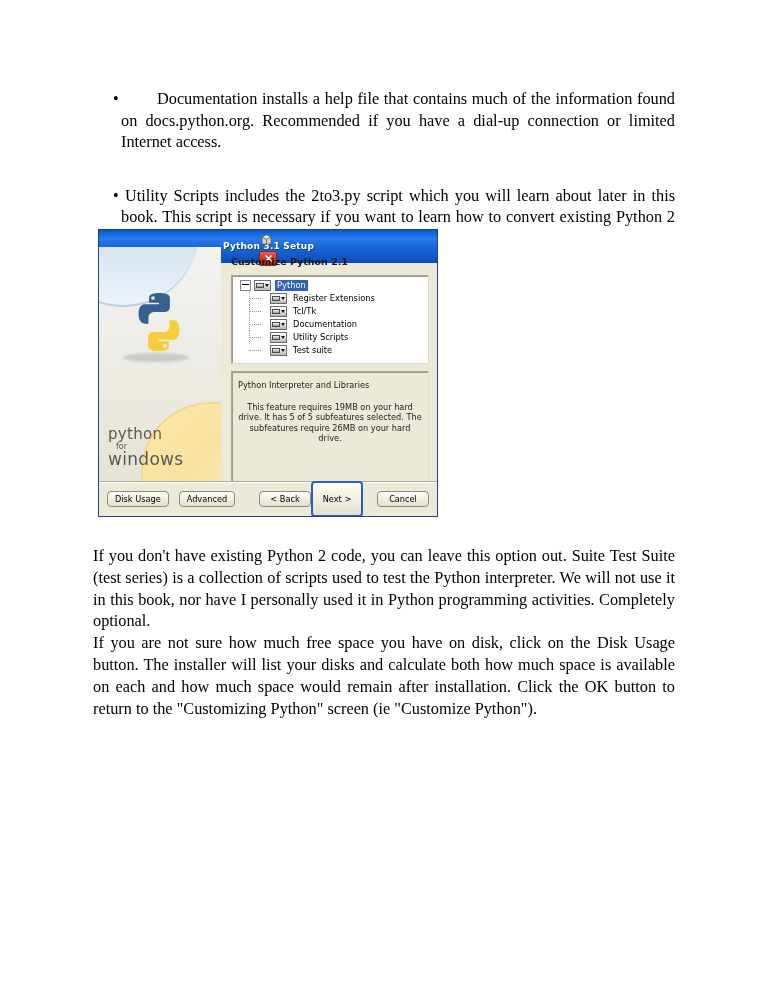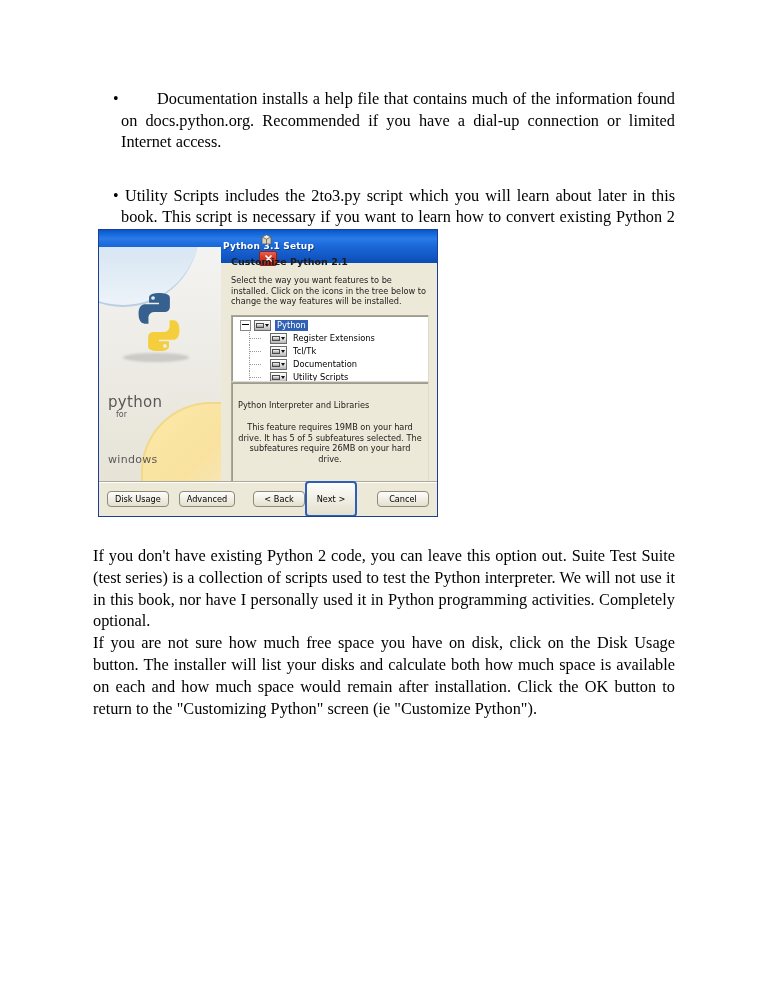--- a/index.html
+++ b/index.html
@@ -172,21 +172,21 @@
   }
   .banner .brand {
     position: absolute;
     left: 9px;
     bottom: 14px;
     color: #585858;
     font-family: "DejaVu Sans", sans-serif;
   }
   .banner .brand .b1 { font-size: 15px; letter-spacing: .3px; line-height: 16px; }
   .banner .brand .b2 { font-size: 8px; margin-left: 8px; line-height: 9px; }
-  .banner .brand .b3 { font-size: 11px; letter-spacing: .3px; line-height: 17px; margin-top: 32px; }
+  .banner .brand .b3 { font-size: 17px; letter-spacing: .3px; line-height: 17px; }
 
   
   .content {
     flex: 1 1 auto;
     padding: 9px 8px 0 10px;
     display: flex;
     flex-direction: column;
   }
   .content h2 {
     margin: 0 0 8px 0;
@@ -278,27 +278,27 @@
     border-left: 1px dotted #9a9a9a;
   }
   .tree-line-h {
     position: absolute;
     left: 17px; top: 6px;
     width: 12px;
     border-top: 1px dotted #9a9a9a;
   }
 
   .desc-box {
-    margin-top: 0;
+    margin-top: 7px;
     border: 1px solid #aca899;
     border-right-color: #dedbd1;
     border-bottom-color: #dedbd1;
     box-shadow: inset 1px 1px 0 #9d9b8e;
     background: #ece9d8;
-    padding: 17px 6px;
+    padding: 8px 6px;
     flex: 1 1 auto;
   }
   .desc-box .d-title {
     font-size: 8.2px;
     color: #1b1b1b;
     margin-bottom: 12px;
   }
   .desc-box .d-text {
     font-size: 8.2px;
     line-height: 10.4px;
@@ -332,21 +332,21 @@
     justify-content: center;
     box-sizing: border-box;
     white-space: nowrap;
   }
   .btn.default {
     border: 2px solid #2f5fb5;
     padding: 16px 6px;
   }
   .gap-sm { width: 10px; }
   .spacer { flex: 1 1 auto; }
-  .btn-cancel-wrap { margin-left: 20px; }
+  .btn-cancel-wrap { margin-left: 14px; }
 </style>
 </head>
 <body>
 
 <div class="page">
 
   <div class="doc-body">
 
     <ul class="bullets">
       <li>
@@ -402,21 +402,20 @@
 
           <div class="brand">
             <div class="b1">python</div>
             <div class="b2">for</div>
             <div class="b3">windows</div>
           </div>
         </div>
 
         <div class="content">
           <h2>Customize Python 2.1</h2>
-          <p class="intro">Select the way you want features to be installed. Click on the icons in the tree below to change the way features will be installed.</p>
 
           <div class="tree-box">
 
             <div class="tree-row">
               <span class="expander"></span>
               <span class="feat-icon">
                 <span class="disk"></span>
                 <span class="arrow"></span>
               </span>
               <span class="tree-label selected">Python</span>

